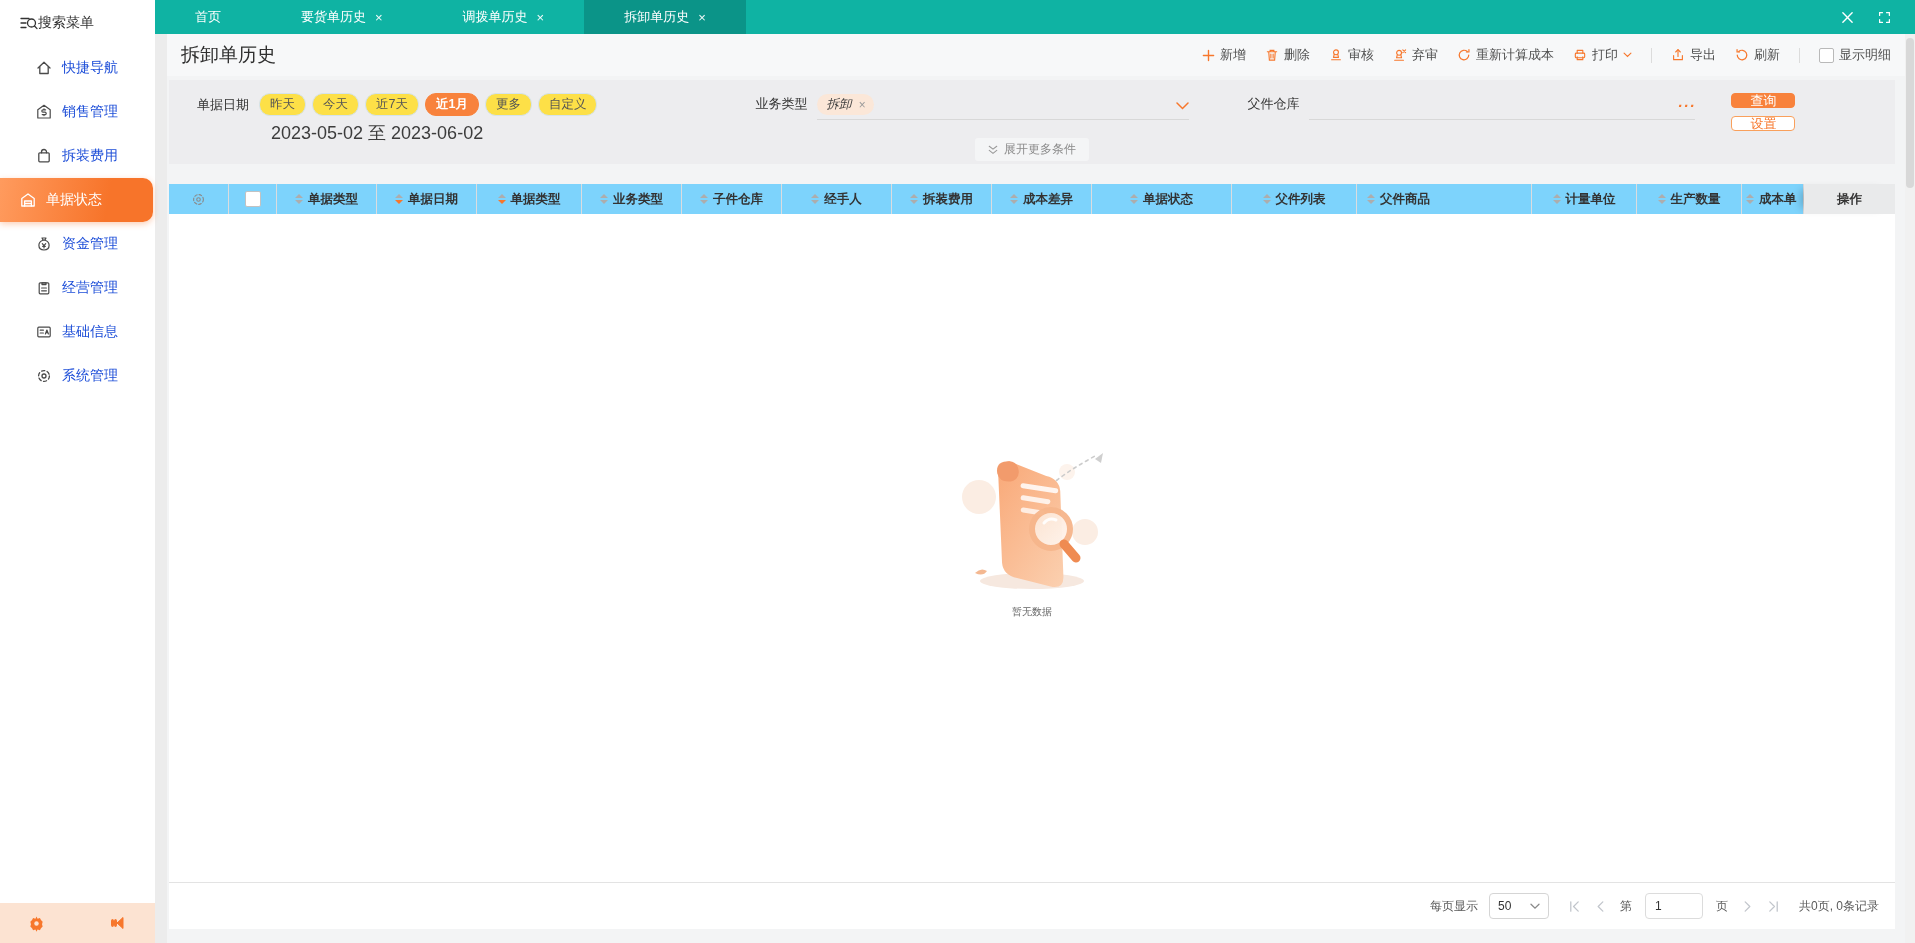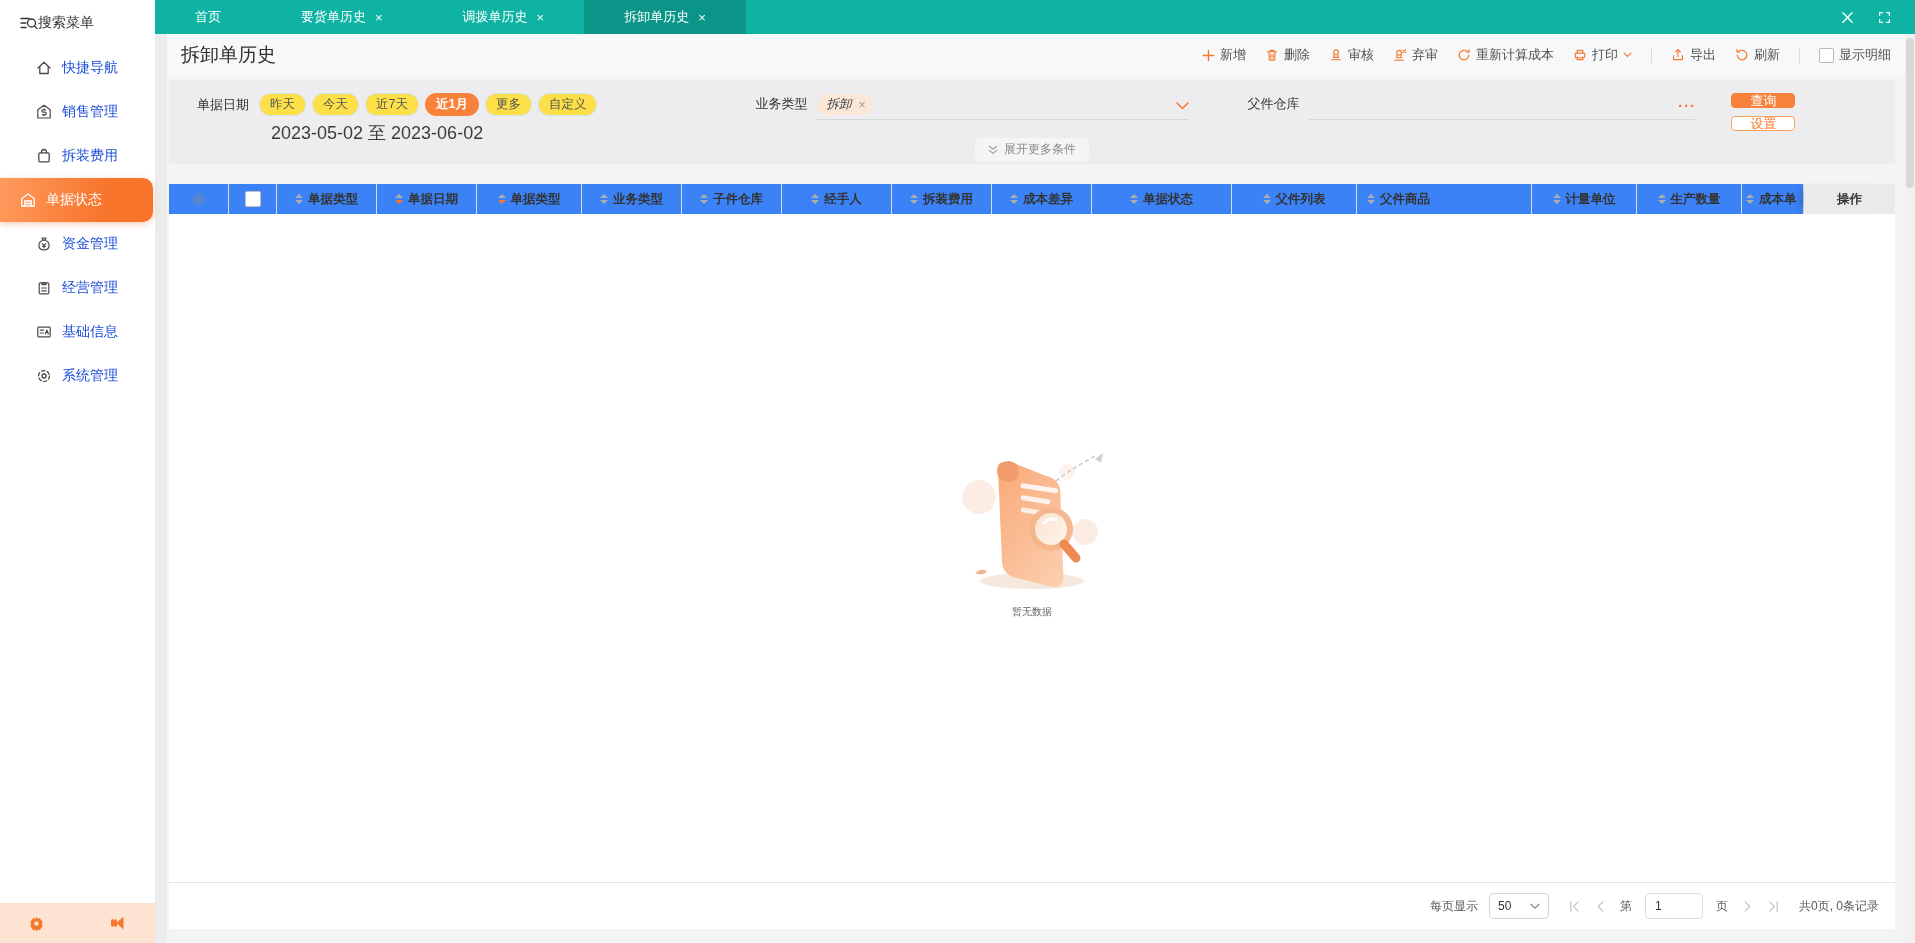--- a/index.html
+++ b/index.html
@@ -58,21 +58,21 @@
   .ellipsis{margin-left:auto;color:#F7772C;font-size:15px;letter-spacing:1px;font-weight:bold;cursor:pointer;line-height:10px;}
   .fbtns{margin-left:36px;display:flex;flex-direction:column;gap:8px;}
   .btn{width:64px;height:15px;border-radius:4px;font-size:13px;display:flex;align-items:center;justify-content:center;cursor:pointer;box-sizing:border-box;}
   .btn-primary{background:#F8823C;color:#fff;border:1px solid #F8823C;}
   .btn-outline{background:#fff;color:#F7772C;border:1px solid #F9A05C;}
   .expand{position:absolute;left:50%;bottom:3px;transform:translateX(-50%);font-size:12px;color:#8b8b8b;background:#F4F5F6;padding:3px 13px;border-radius:3px;display:flex;align-items:center;gap:6px;cursor:pointer;}
   .expand svg{stroke:#9a9a9a;}
 
   
   .table-wrap{position:absolute;left:14px;right:20px;top:150px;bottom:14px;background:#fff;display:flex;flex-direction:column;}
-  .thead{display:flex;background:#3b82f6;height:30px;flex:0 0 30px;}
+  .thead{display:flex;background:#7dd3fc;height:30px;flex:0 0 30px;}
   .th{display:flex;align-items:center;justify-content:center;font-size:12.5px;color:#333;font-weight:bold;border-right:1px solid #DBDCDE;box-sizing:border-box;white-space:nowrap;overflow:hidden;flex:0 0 auto;cursor:pointer;}
   .sort{display:inline-flex;flex-direction:column;gap:2px;margin-right:5px;}
   .sort i{width:0;height:0;border-left:4px solid transparent;border-right:4px solid transparent;}
   .sort .up{border-bottom:4px solid #ADADAD;}
   .sort .dn{border-top:4px solid #ADADAD;}
   .th.desc .sort .dn{border-top-color:#F7772C;}
   .th-gear{flex:0 0 60px;cursor:pointer;}
   .th-check{flex:0 0 48px;}
   .hchk{width:14px;height:14px;border:1px solid #C2C2C2;border-radius:2px;background:#fff;cursor:pointer;}
   .th-op{flex:1 0 76px;border-right:none;box-shadow:-9px 0 9px -6px rgba(0,0,0,.22);background:#E9EAEB;z-index:2;cursor:default;}

